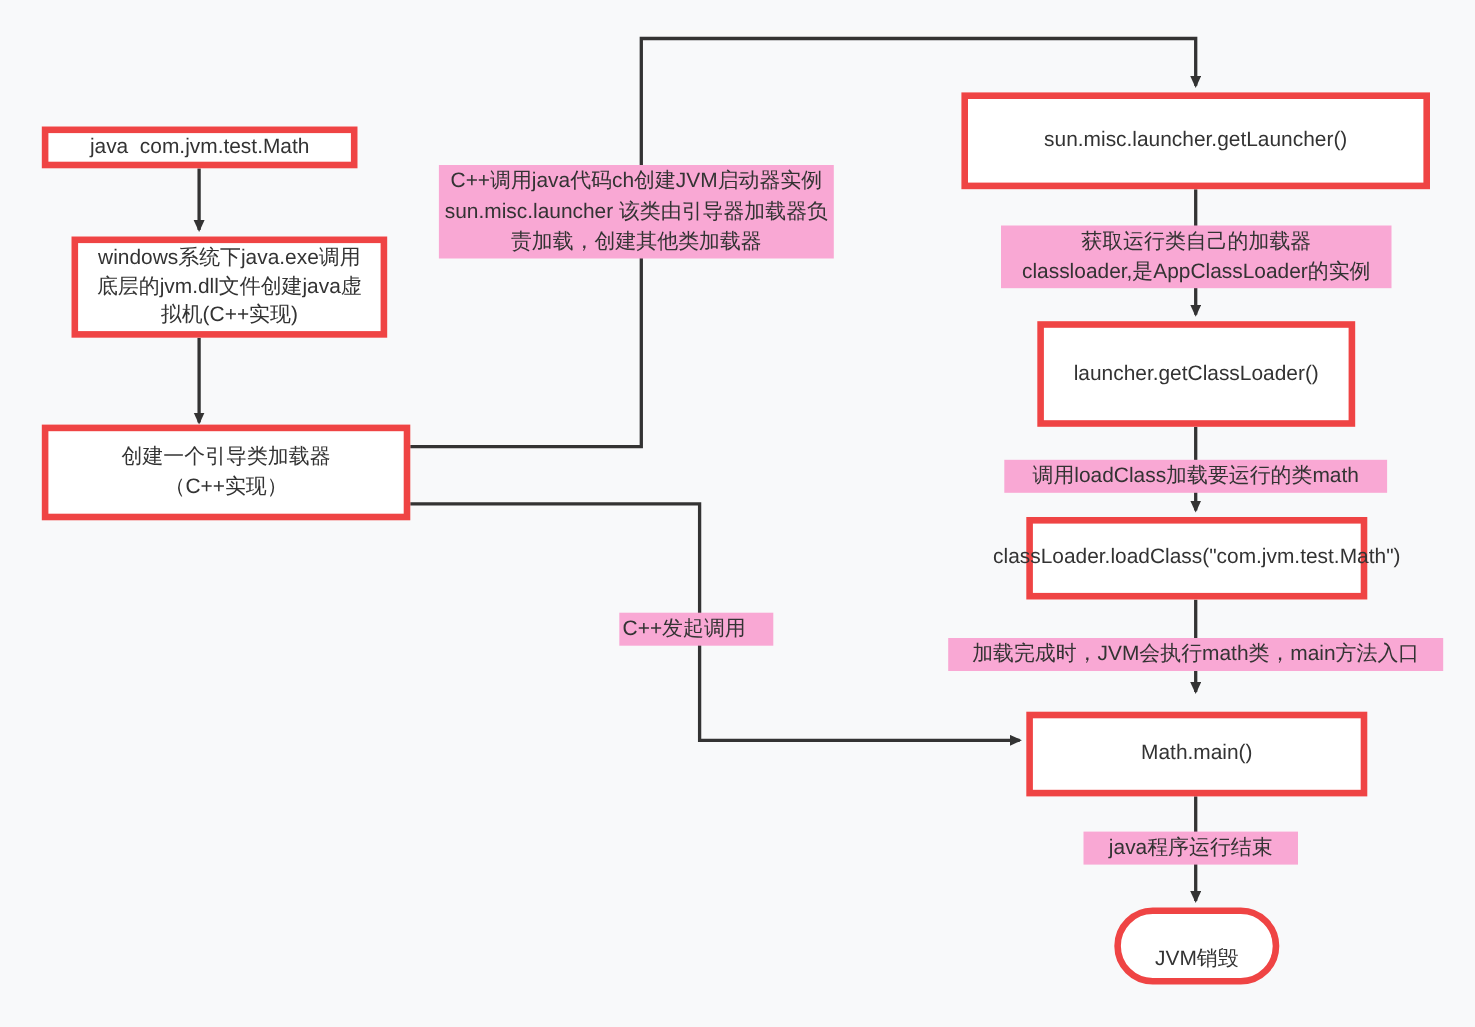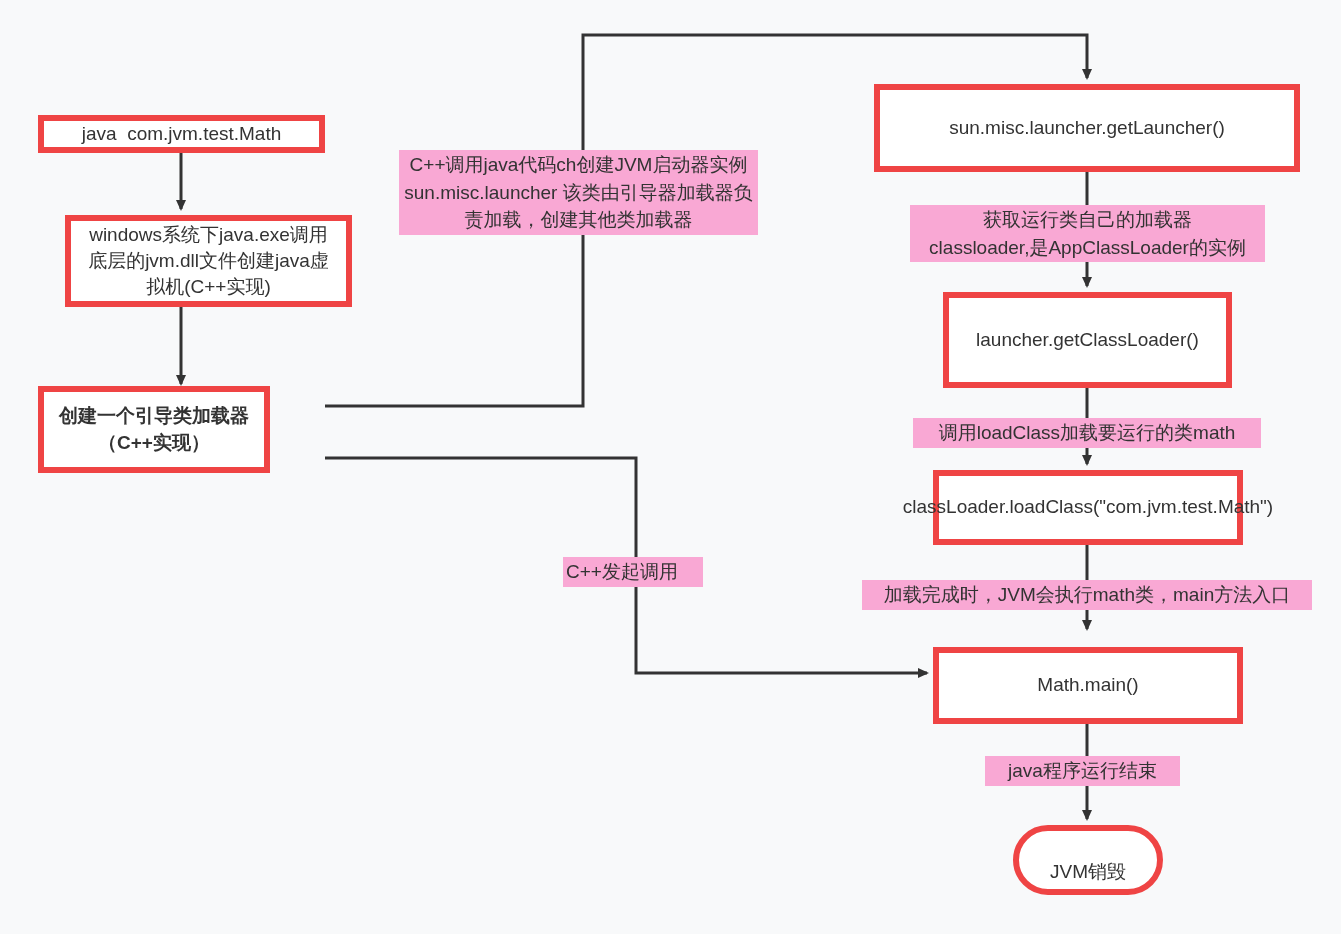--- a/index.html
+++ b/index.html
@@ -96,21 +96,21 @@
   </svg>
 
   <div class="node" style="left:38px; top:115px; width:287px; height:38px;">
     <span>java  com.jvm.test.Math</span>
   </div>
 
   <div class="node" style="left:38px; top:215px; width:287px; height:92px;margin-left:27px;">
     <span>windows系统下java.exe调用底层的jvm.dll文件创建java虚拟机(C++实现)</span>
   </div>
 
-  <div class="node" style="left:38px; top:386px; width:232px; height:87px;font-weight:bold;">
+  <div class="node" style="left:38px; top:386px; width:335px; height:87px;">
     <span>创建一个引导类加载器
 （C++实现）</span>
   </div>
 
   <div class="node" style="left:874px; top:84px; width:426px; height:88px;align-items:center;">
     <span>sun.misc.launcher.getLauncher()</span>
   </div>
 
   <div class="node" style="left:943px; top:292px; width:289px; height:96px;">
     <span>launcher.getClassLoader()</span>

